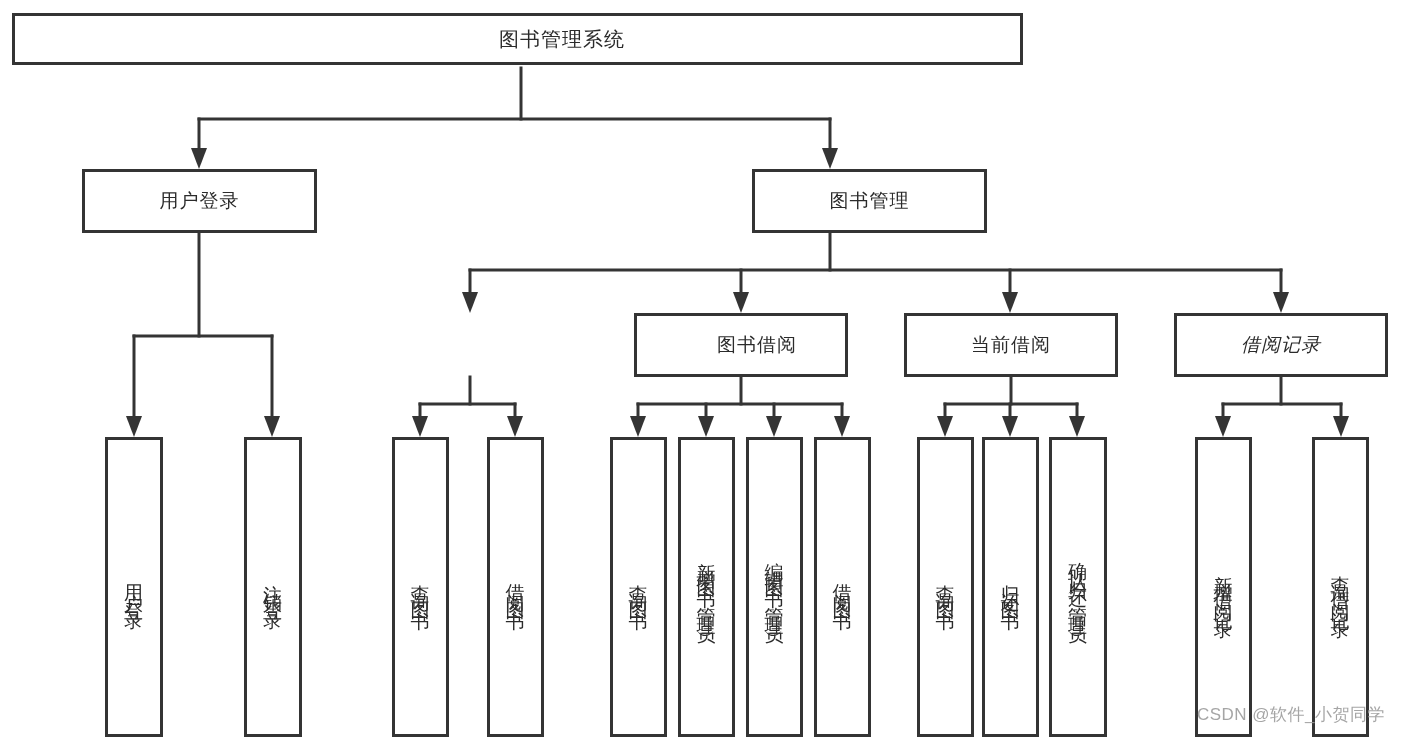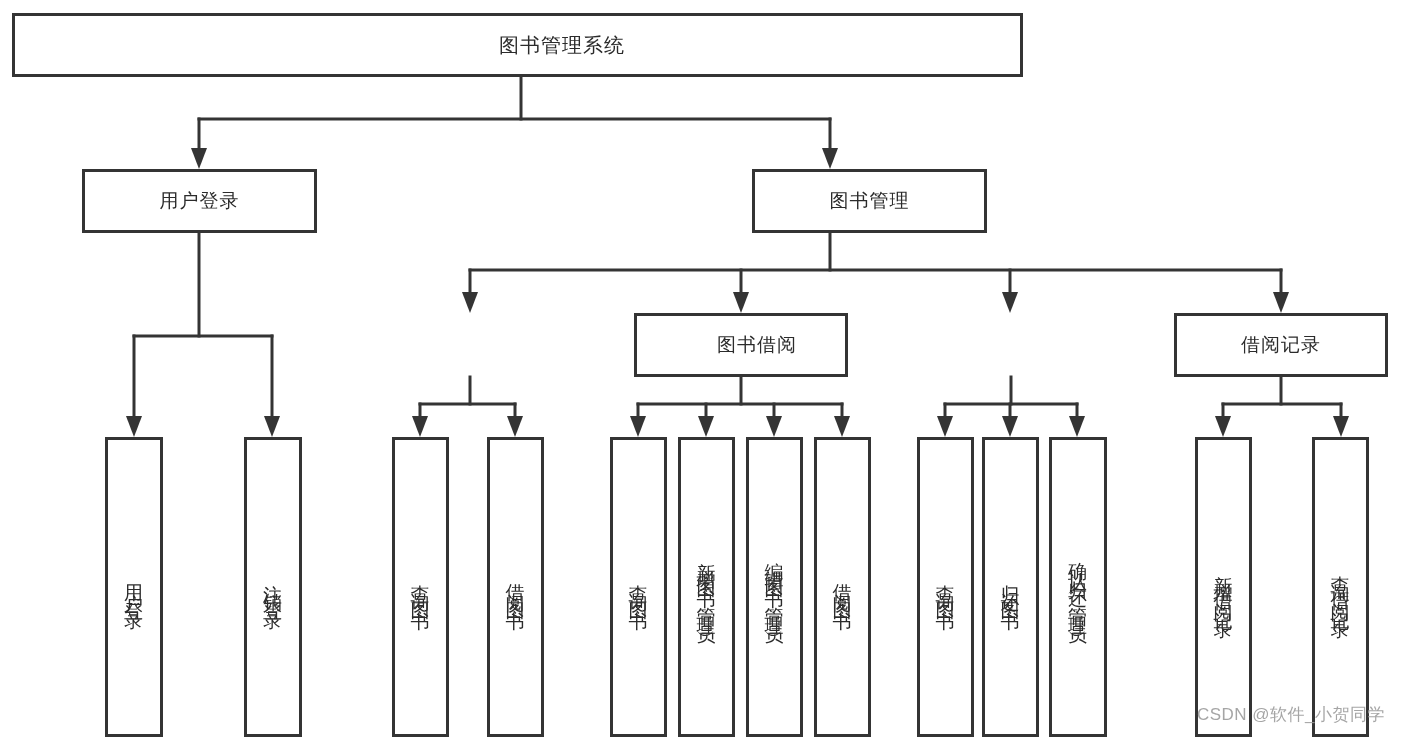--- a/index.html
+++ b/index.html
@@ -106,27 +106,28 @@
       <line x1="1077" y1="404" x2="1077" y2="420" stroke="#343434" stroke-width="3" stroke-linecap="square"></line>
       <polygon points="1069,416 1085,416 1077,437" fill="#343434"></polygon>
       <line x1="1281" y1="377" x2="1281" y2="404" stroke="#343434" stroke-width="3" stroke-linecap="square"></line>
       <line x1="1223" y1="404" x2="1341" y2="404" stroke="#343434" stroke-width="3" stroke-linecap="square"></line>
       <line x1="1223" y1="404" x2="1223" y2="420" stroke="#343434" stroke-width="3" stroke-linecap="square"></line>
       <polygon points="1215,416 1231,416 1223,437" fill="#343434"></polygon>
       <line x1="1341" y1="404" x2="1341" y2="420" stroke="#343434" stroke-width="3" stroke-linecap="square"></line>
       <polygon points="1333,416 1349,416 1341,437" fill="#343434"></polygon>
     </svg>
 
-  <div class="box root" style="left:12px; top:13px; width:1011px; height:64px;text-align:center;">图书管理系统</div>
+  <div class="box root" style="left:12px; top:13px; width:1011px; height:52px;text-align:center;">图书管理系统</div>
 
   <div class="box" style="left:82px; top:169px; width:235px; height:64px;">用户登录</div>
   <div class="box" style="left:752px; top:169px; width:235px; height:64px;">图书管理</div>
 
   <div class="box" style="left:634px; top:313px; width:214px; height:64px;padding-left:32px;">图书借阅</div>
-  <div class="box" style="left:1174px; top:313px; width:214px; height:64px;">借阅记录</div>
+  <div class="box" style="left:904px; top:313px; width:214px; height:64px;">当前借阅</div>
+  <div class="box" style="left:1174px; top:313px; width:214px; height:64px;font-style:italic;">借阅记录</div>
 
   <div class="box vbox" style="left:105px; top:437px; width:58px; height:300px;">用户登录</div>
   <div class="box vbox" style="left:244px; top:437px; width:58px; height:300px;">注销登录</div>
 
   <div class="box vbox" style="left:392px; top:437px; width:57px; height:300px;">查询图书</div>
   <div class="box vbox" style="left:487px; top:437px; width:57px; height:300px;">借阅图书</div>
 
   <div class="box vbox" style="left:610px; top:437px; width:57px; height:300px;">查询图书</div>
   <div class="box vbox" style="left:678px; top:437px; width:57px; height:300px;">新增图书（管理员）</div>
   <div class="box vbox" style="left:746px; top:437px; width:57px; height:300px;">编辑图书（管理员）</div>

